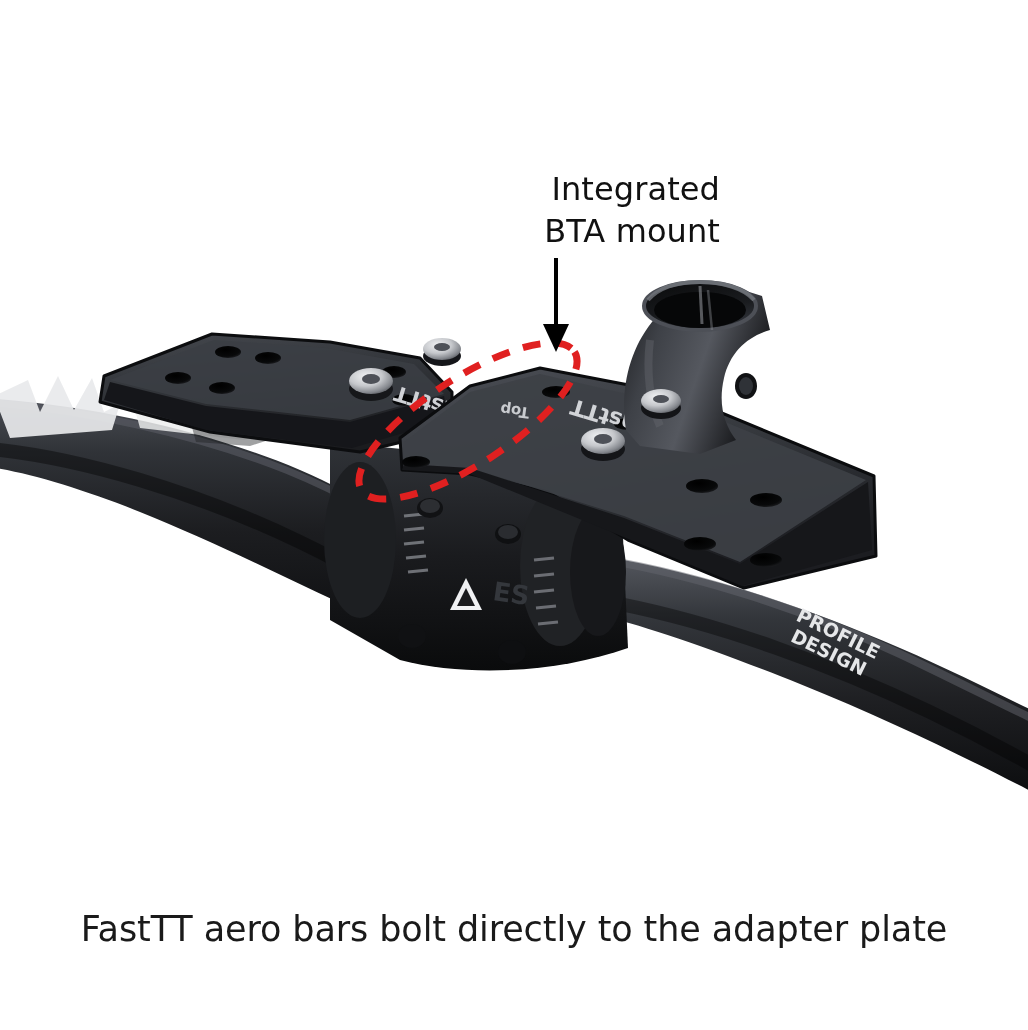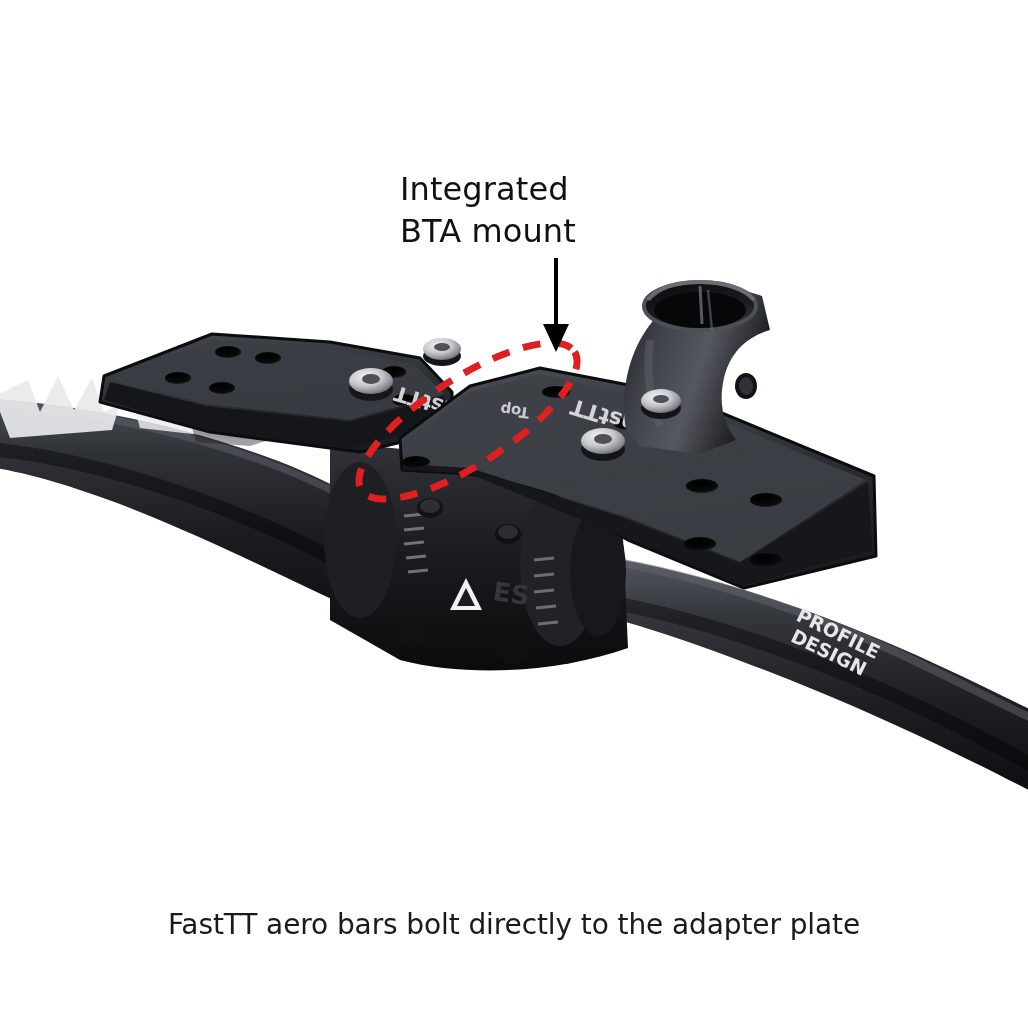--- a/index.html
+++ b/index.html
@@ -15,36 +15,36 @@
     overflow: hidden;
     font-family: "DejaVu Sans", "Liberation Sans", sans-serif;
   }
 
   
   #annotation-label {
     position: absolute;
     left: 400px;
     top: 168px;
     width: 320px;
-    text-align: left;
+    text-align: right;
     font-size: 32px;
     line-height: 1.32;
     color: #111111;
     letter-spacing: 0.1px;
     white-space: pre-line;
   }
 
   
   #caption {
     position: absolute;
     left: 0;
     top: 908px;
     width: 1028px;
     text-align: center;
-    font-size: 28px;
+    font-size: 35px;
     line-height: 1.2;
     color: #1a1a1a;
     letter-spacing: -0.1px;
   }
 
   
   #photo {
     position: absolute;
     left: 0;
     top: 0;

